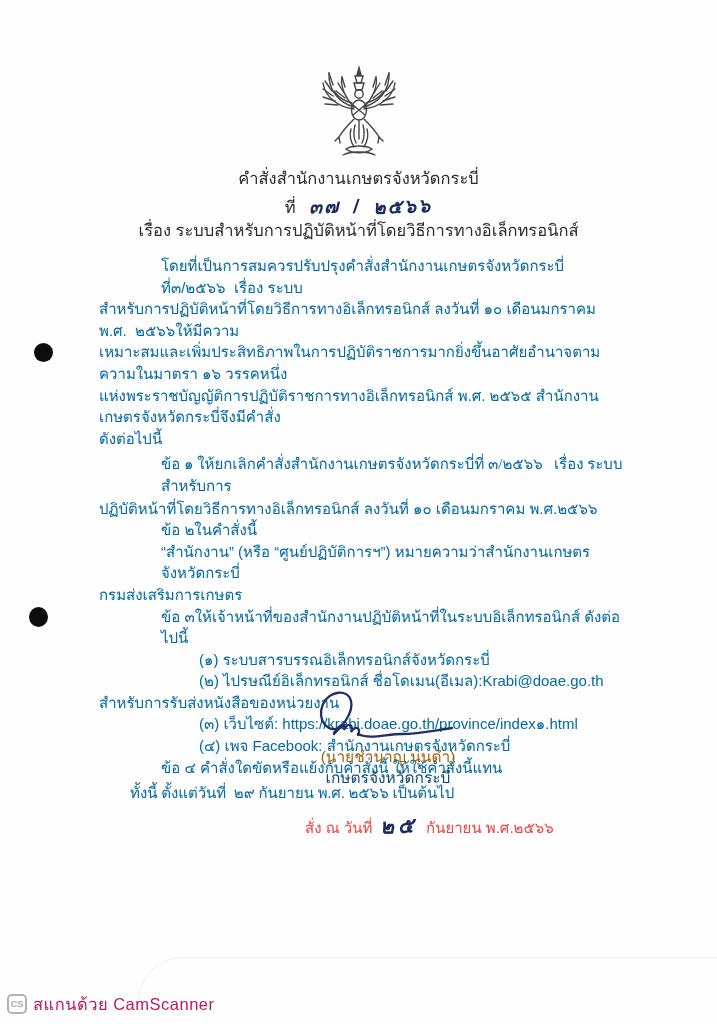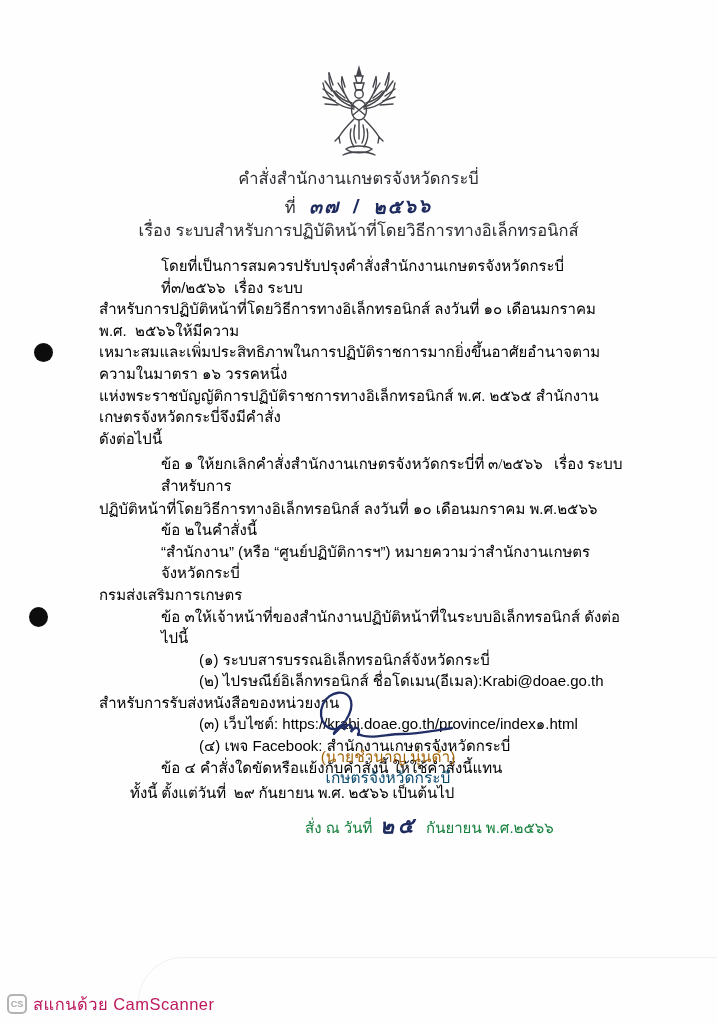--- a/index.html
+++ b/index.html
@@ -20,29 +20,29 @@
   .title-line{font-size:16.5px;line-height:22px;color:#2b2b31;white-space:pre-wrap;}
   .number-line{display:flex;justify-content:center;align-items:baseline;gap:13px;height:27px;margin:2px 0 1px 0;}
   .number-line .printed{font-size:16.5px;color:#2b2b31;}
   .hand{
     font-style:italic;color:#1d2a5e;font-size:19px;letter-spacing:2px;
     transform:rotate(-2deg);display:inline-block;font-weight:bold;
   }
 
   
   .body-text{position:absolute;top:255px;left:99px;width:527px;}
-  .line{font-size:15px;line-height:21.6px;white-space:pre-wrap;color:#000000;}
+  .line{font-size:15px;line-height:21.6px;white-space:pre-wrap;color:#0369a1;}
   .ind-p{padding-left:62px;}
   .ind-pp{padding-left:100px;}
   .ind-half{padding-left:31px;}
   .mt{margin-top:5px;font-family:Liberation Serif, serif;}
 
   
   .issued-line{margin-top:4px;padding-left:206px;display:flex;align-items:baseline;gap:8px;}
-  .issued-line .printed{font-size:15px;color:#15803d;white-space:pre-wrap;}
+  .issued-line .printed{font-size:15px;color:#ef4444;white-space:pre-wrap;}
   .issued-line .hand{font-size:21px;letter-spacing:4px;}
 
   
   .sign-block{position:absolute;top:684px;left:268px;width:240px;text-align:center;}
   .sign-scribble{height:62px;position:relative;}
   .sign-scribble svg{position:absolute;left:42px;top:2px;}
   .sign-name{font-size:15.5px;line-height:21px;color:#a16207;}
   .sign-title{font-size:15.5px;line-height:21px;color:#0c4a6e;}
 
   

